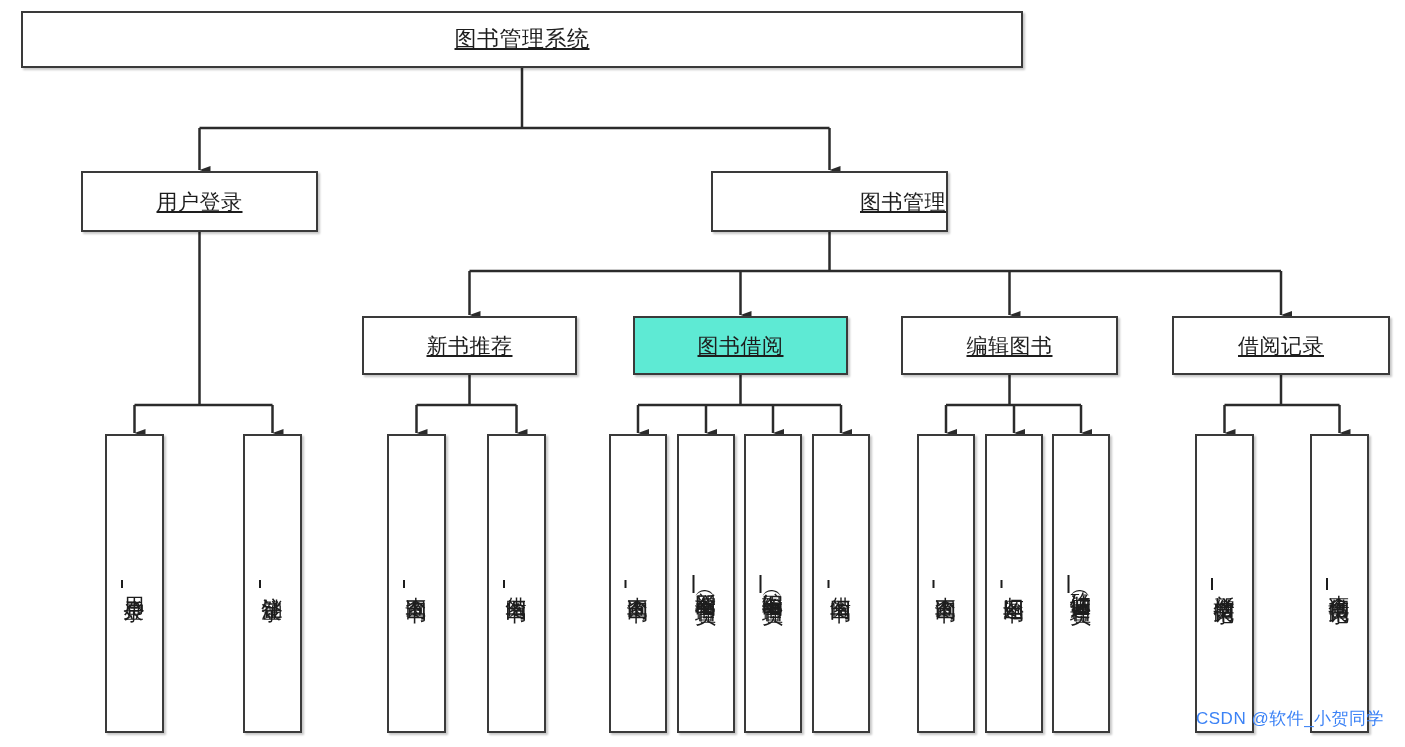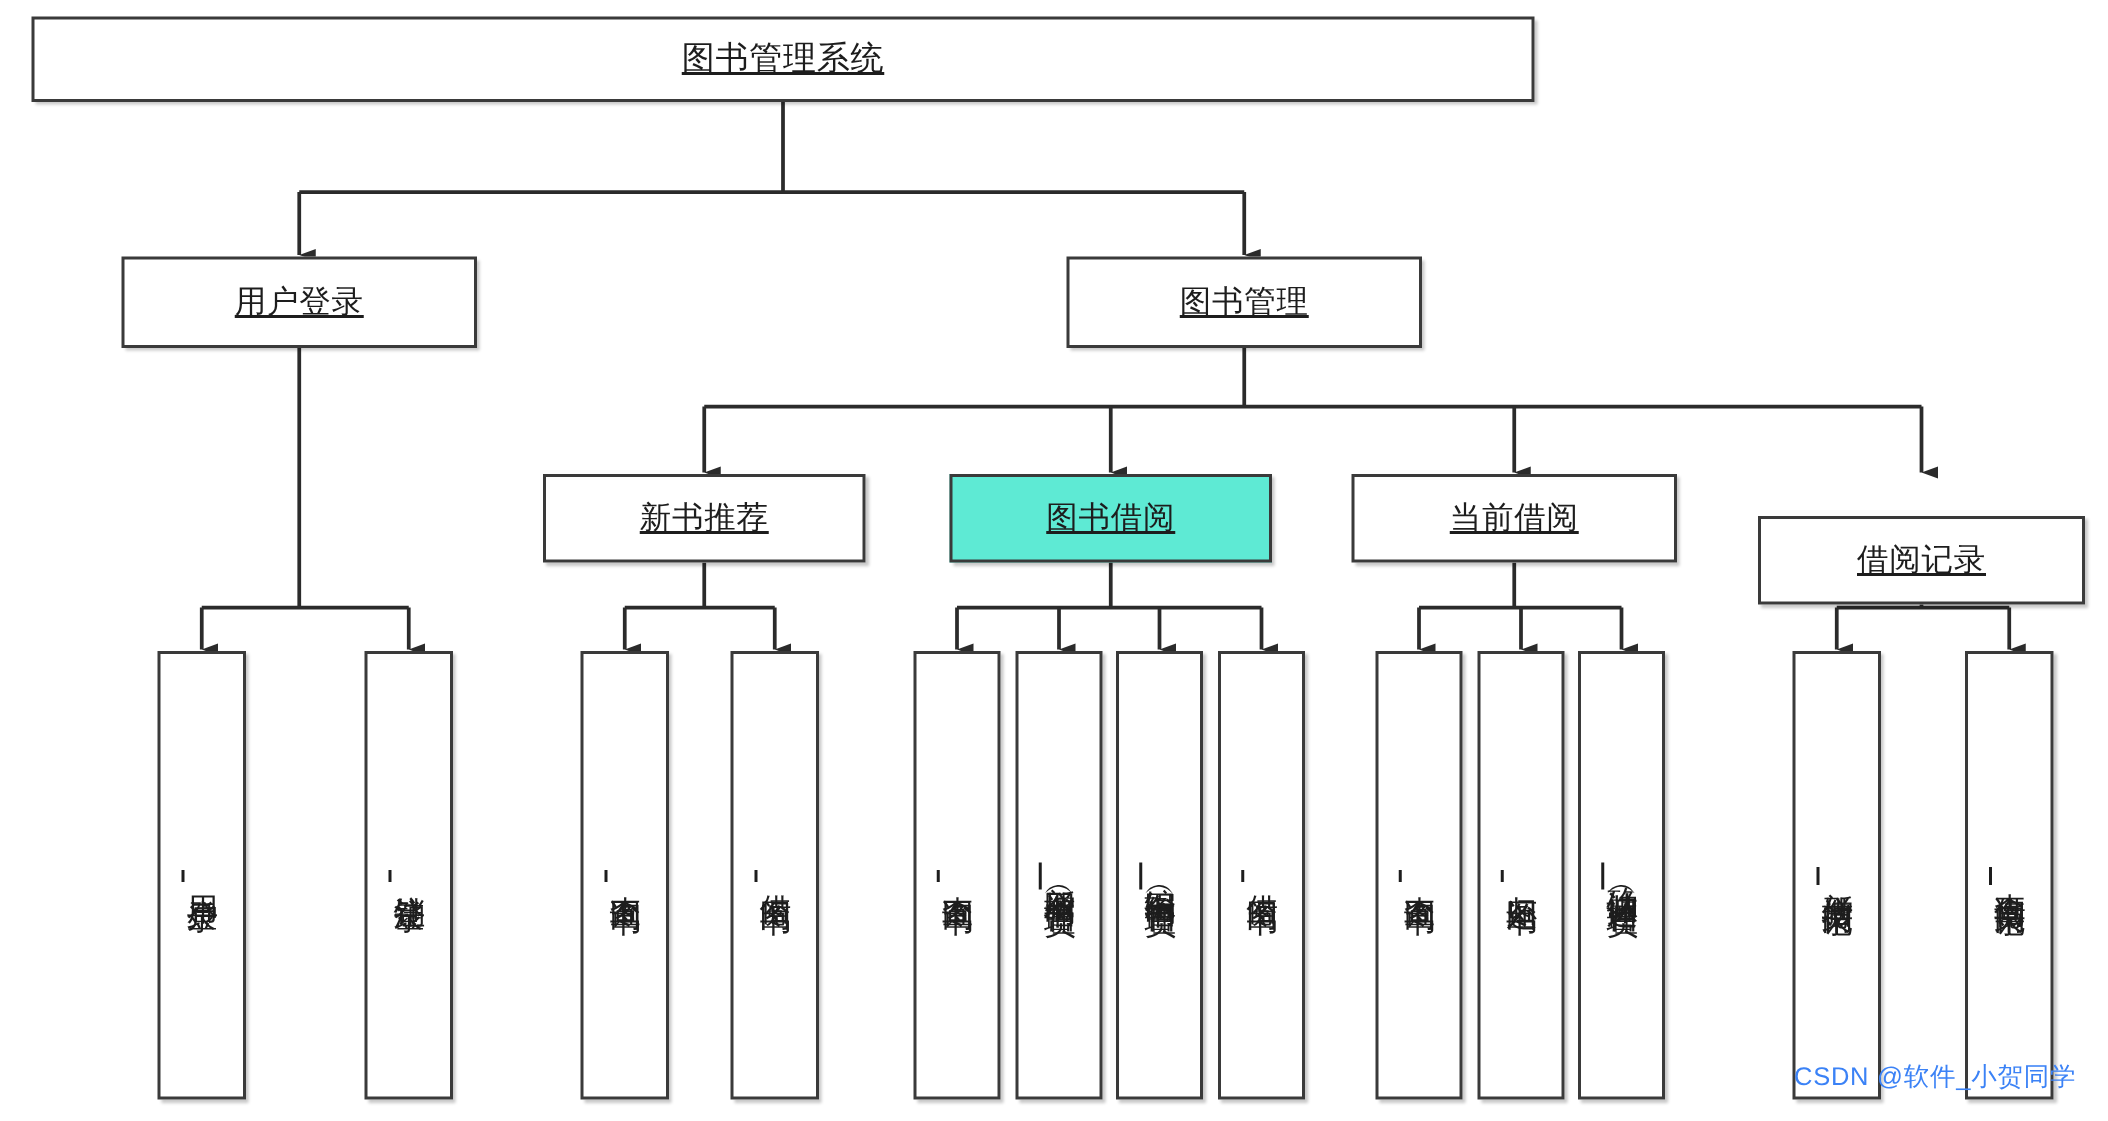--- a/index.html
+++ b/index.html
@@ -113,33 +113,33 @@
       </g>
   </svg>
 
   <div id="nodes-layer">
       <div class="node-box node-root" style="left: 21px; top: 11px; width: 1002px; height: 57px; border-color: rgb(58, 58, 58); background: rgb(255, 255, 255);">
         <span class="node-label horizontal" style="color: rgb(29, 29, 29);">图书管理系统</span>
       </div>
       <div class="node-box" style="left: 81px; top: 171px; width: 237px; height: 61px; border-color: rgb(58, 58, 58); background: rgb(255, 255, 255);">
         <span class="node-label horizontal" style="color: rgb(29, 29, 29);">用户登录</span>
       </div>
-      <div class="node-box" style="left: 711px; top: 171px; width: 237px; height: 61px; border-color: rgb(58, 58, 58); background: rgb(255, 255, 255);">
+      <div class="node-box" style="left: 711px; top: 171px; width: 237px; height: 61px; border-color: rgb(58, 58, 58); background: rgb(255, 255, 255); justify-content: flex-end;">
         <span class="node-label horizontal" style="color: rgb(29, 29, 29);">图书管理</span>
       </div>
       <div class="node-box" style="left: 362px; top: 316px; width: 215px; height: 59px; border-color: rgb(58, 58, 58); background: rgb(255, 255, 255);">
         <span class="node-label horizontal" style="color: rgb(29, 29, 29);">新书推荐</span>
       </div>
       <div class="node-box" style="left: 633px; top: 316px; width: 215px; height: 59px; border-color: rgb(58, 58, 58); background: #5eead4;">
         <span class="node-label horizontal" style="color: rgb(29, 29, 29);">图书借阅</span>
       </div>
       <div class="node-box" style="left: 901px; top: 316px; width: 217px; height: 59px; border-color: rgb(58, 58, 58); background: rgb(255, 255, 255);">
-        <span class="node-label horizontal" style="color: rgb(29, 29, 29);">当前借阅</span>
+        <span class="node-label horizontal" style="color: rgb(29, 29, 29);">编辑图书</span>
       </div>
-      <div class="node-box" style="left: 1172px; top: 316px; width: 218px; height: 59px; border-color: rgb(58, 58, 58); background: rgb(255, 255, 255); margin-top: 28px;">
+      <div class="node-box" style="left: 1172px; top: 316px; width: 218px; height: 59px; border-color: rgb(58, 58, 58); background: rgb(255, 255, 255);">
         <span class="node-label horizontal" style="color: rgb(29, 29, 29);">借阅记录</span>
       </div>
       <div class="node-box" style="left: 105px; top: 434px; width: 59px; height: 299px; border-color: rgb(58, 58, 58); background: rgb(255, 255, 255);">
         <span class="node-label vertical" style="color: rgb(29, 29, 29);">用户登录</span>
       </div>
       <div class="node-box" style="left: 243px; top: 434px; width: 59px; height: 299px; border-color: rgb(58, 58, 58); background: rgb(255, 255, 255);">
         <span class="node-label vertical" style="color: rgb(29, 29, 29);">注销登录</span>
       </div>
       <div class="node-box" style="left: 387px; top: 434px; width: 59px; height: 299px; border-color: rgb(58, 58, 58); background: rgb(255, 255, 255);">
         <span class="node-label vertical" style="color: rgb(29, 29, 29);">查询图书</span>

